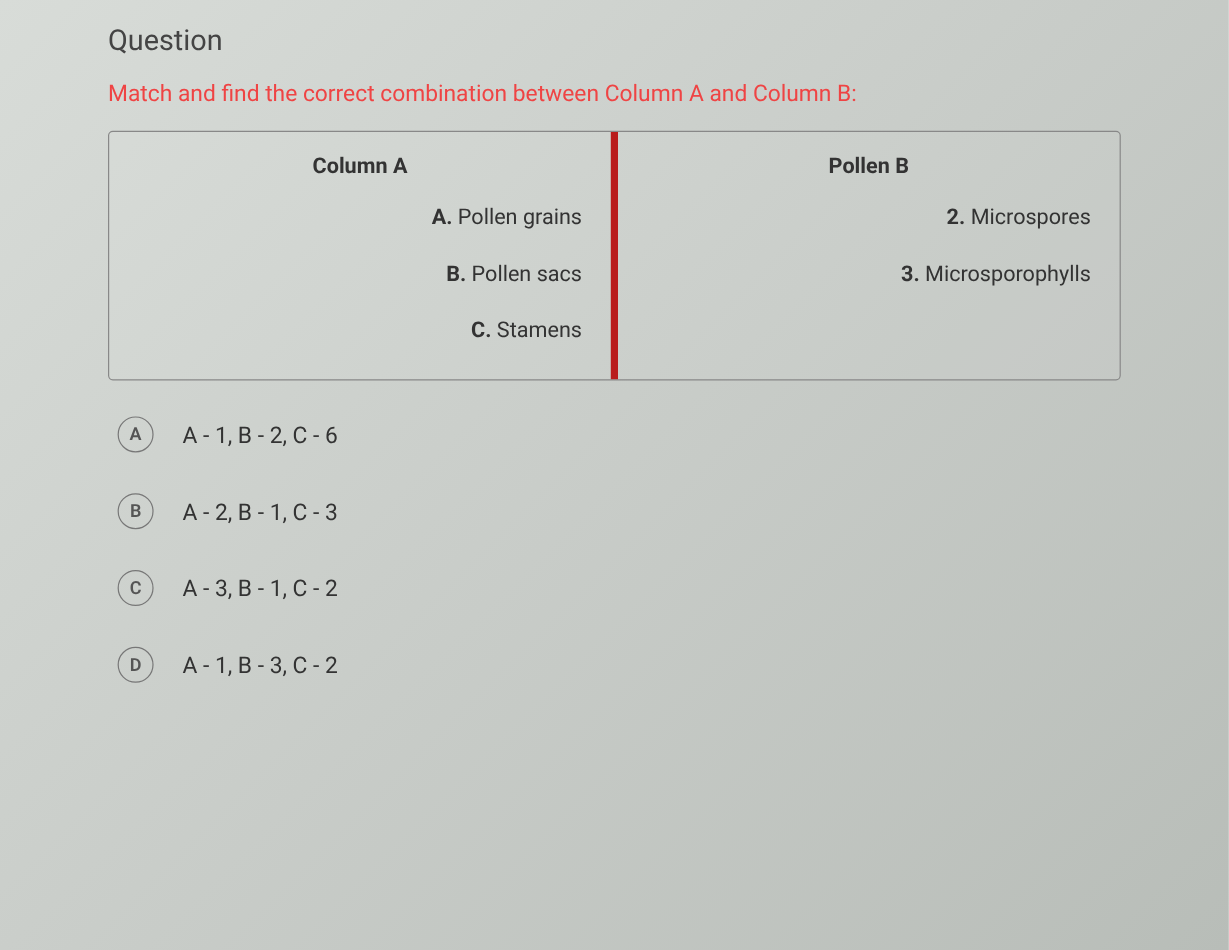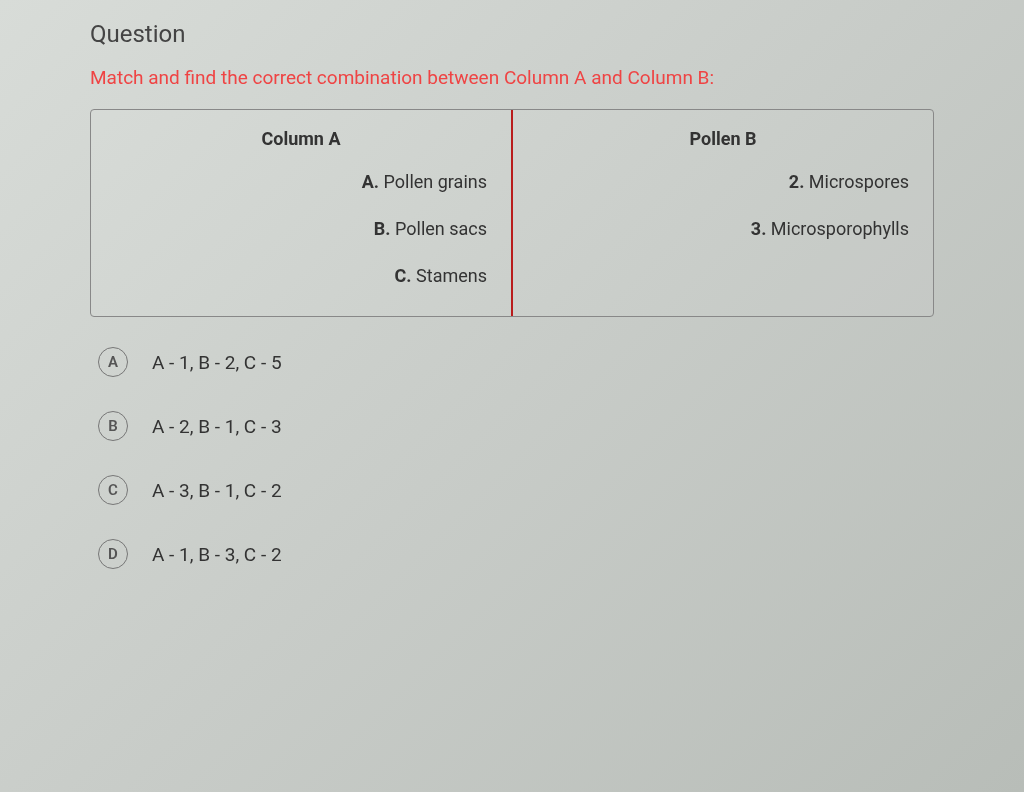--- a/index.html
+++ b/index.html
@@ -32,21 +32,21 @@
       display: flex;
       width: 100%;
       margin-bottom: 30px;
       background: rgba(255,255,255,0.05);
     }
     .col {
       flex: 1;
       padding: 18px 24px 24px 24px;
     }
     .col-a {
-      border-right: 2px solid #b91c1c;
+      border-right: 6px solid #b91c1c;
     }
     .col-header {
       font-weight: 700;
       font-size: 18px;
       text-align: center;
       margin-bottom: 22px;
       color: #333;
     }
     .col-item {
       font-size: 18px;
@@ -116,21 +116,21 @@
     </div>
     <div class="col-item">
       <span class="label">3.</span><span> Microsporophylls</span>
     </div>
   </div>
 </div>
 
 <div class="options">
   <div class="option-row">
     <div class="option-circle">A</div>
-    <div class="option-text">A - 1, B - 2, C - 5</div>
+    <div class="option-text">A - 1, B - 2, C - 6</div>
   </div>
   <div class="option-row">
     <div class="option-circle">B</div>
     <div class="option-text">A - 2, B - 1, C - 3</div>
   </div>
   <div class="option-row">
     <div class="option-circle">C</div>
     <div class="option-text">A - 3, B - 1, C - 2</div>
   </div>
   <div class="option-row">

